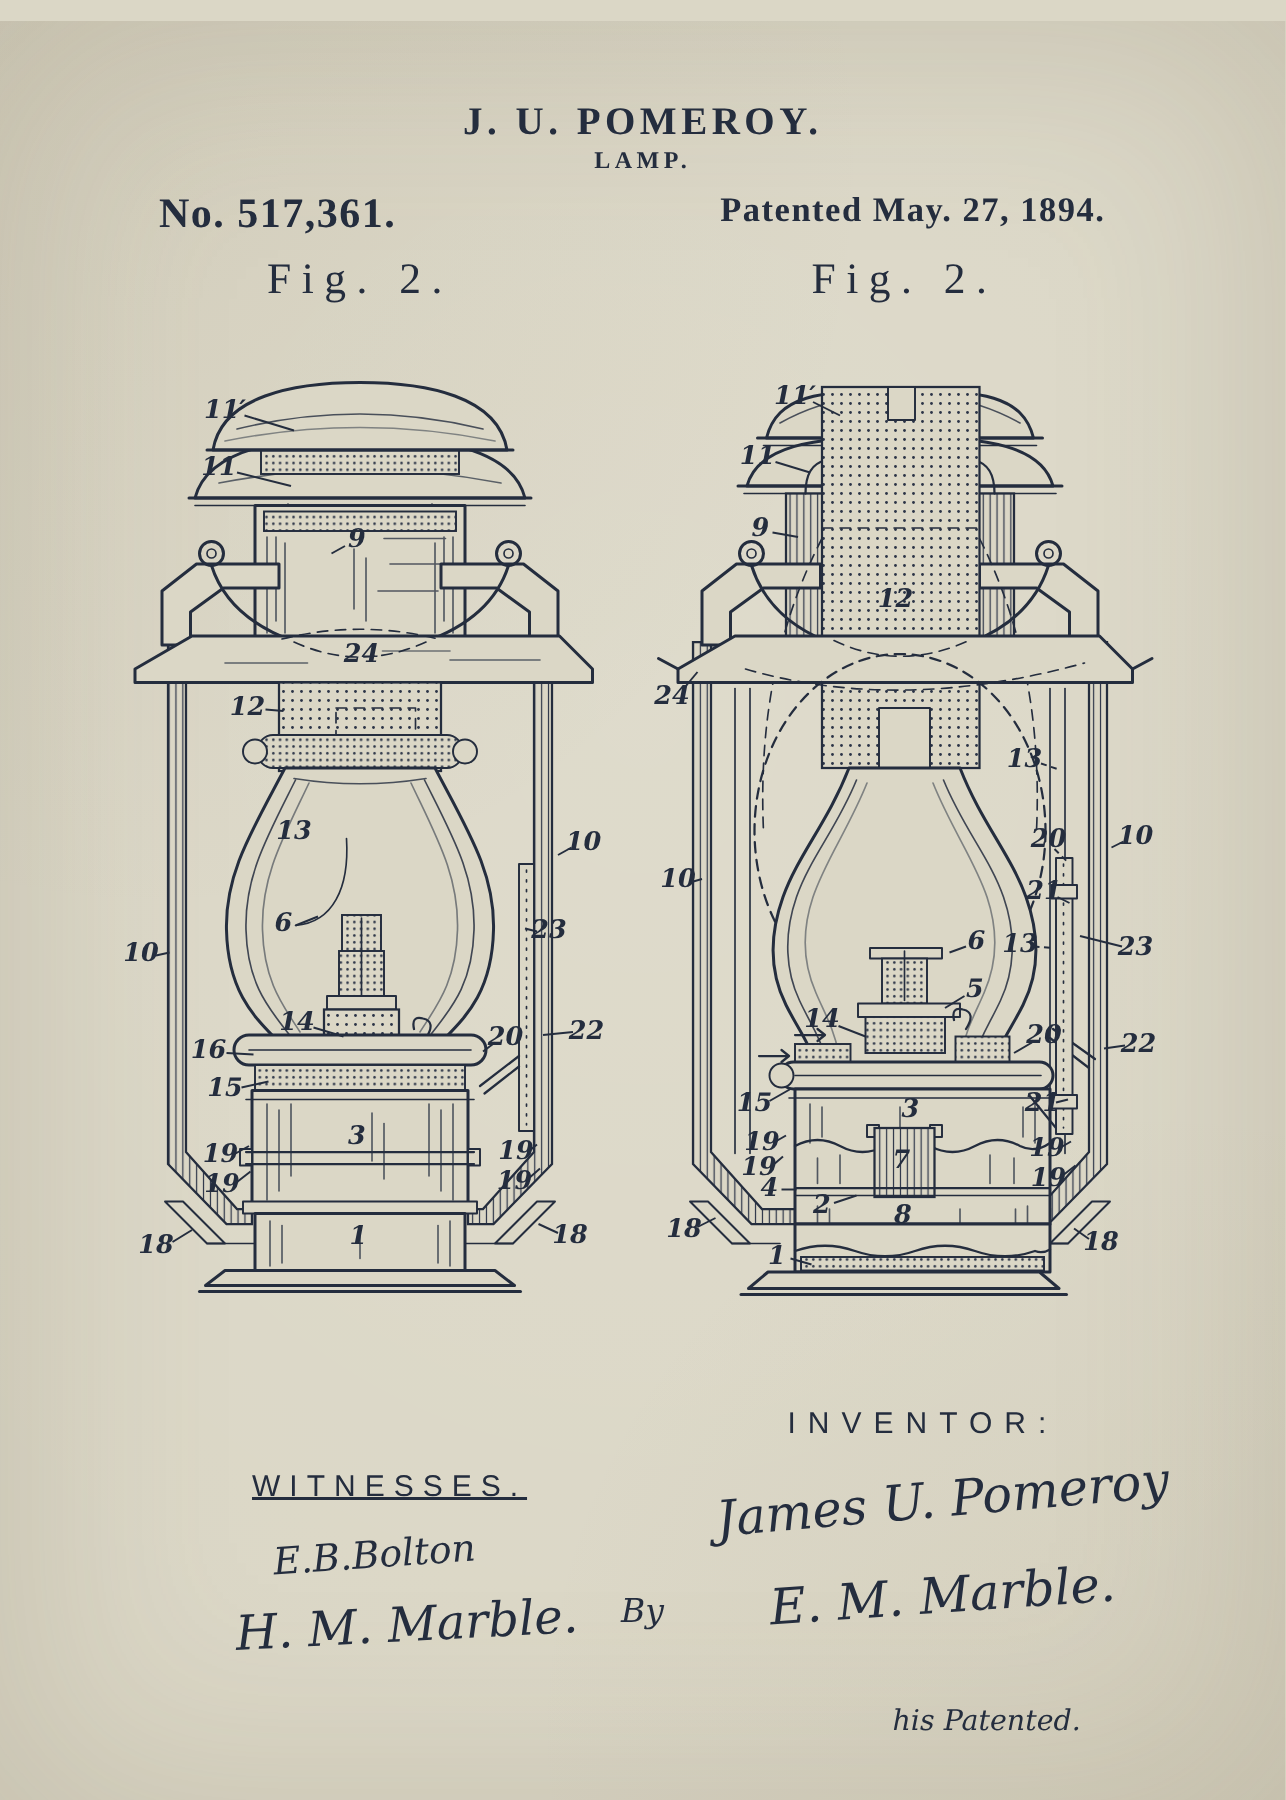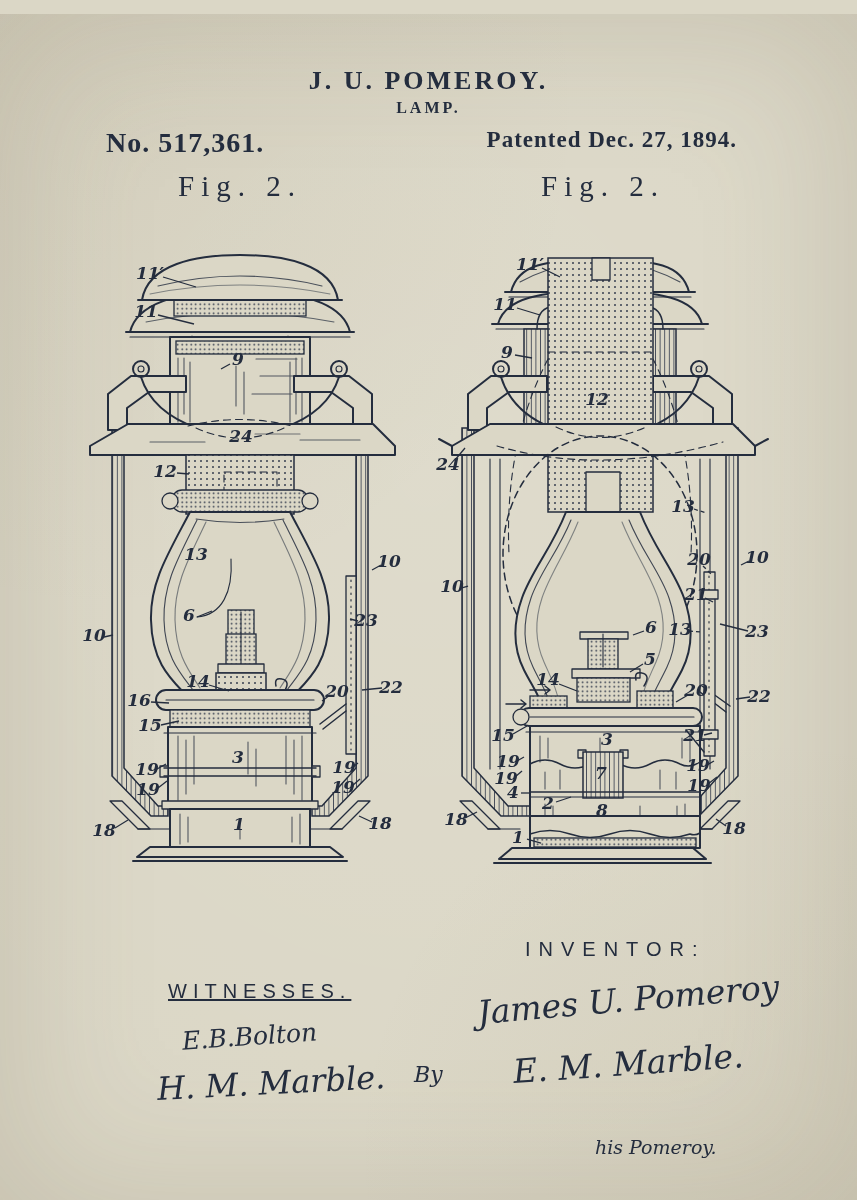--- a/index.html
+++ b/index.html
@@ -80,21 +80,21 @@
 </style>
 </head>
 <body>
 
 <div class="page">
   <div class="vignette"></div>
 
   <div class="txt title">J. U. POMEROY.</div>
   <div class="txt subtitle">LAMP.</div>
   <div class="txt patent-no">No. 517,361.</div>
-  <div class="txt patent-date">Patented Dec. 27, 1894.</div>
+  <div class="txt patent-date">Patented May. 27, 1894.</div>
   <div class="txt figcap f1">Fig. 2.</div>
   <div class="txt figcap f2">Fig. 2.</div>
 
   <svg class="art" width="857" height="1200" viewBox="0 0 857 1200">
     <defs>
       <pattern id="p-dots" width="6" height="6" patternUnits="userSpaceOnUse">
         <rect width="6" height="6" fill="#dbd7c6"></rect>
           <circle cx="3" cy="3" r="0.95" fill="#2b3447"></circle>
       </pattern>
       <pattern id="p-dotsd" width="4.5" height="4.5" patternUnits="userSpaceOnUse">
@@ -486,14 +486,14 @@
       </g>
   </svg>
 
   <div class="txt heading-caps witnesses">WITNESSES.</div>
   <div class="txt script sig-bolton">E.B.Bolton</div>
   <div class="txt script sig-hmmarble">H. M. Marble.</div>
   <div class="txt heading-caps inventor-h">INVENTOR:</div>
   <div class="txt script sig-pomeroy">James U. Pomeroy</div>
   <div class="txt script sig-by">By</div>
   <div class="txt script sig-emmarble">E. M. Marble.</div>
-  <div class="txt script sig-attorney">his Pomeroy.</div>
+  <div class="txt script sig-attorney">his Patented.</div>
 </div>
 
 </body></html>

